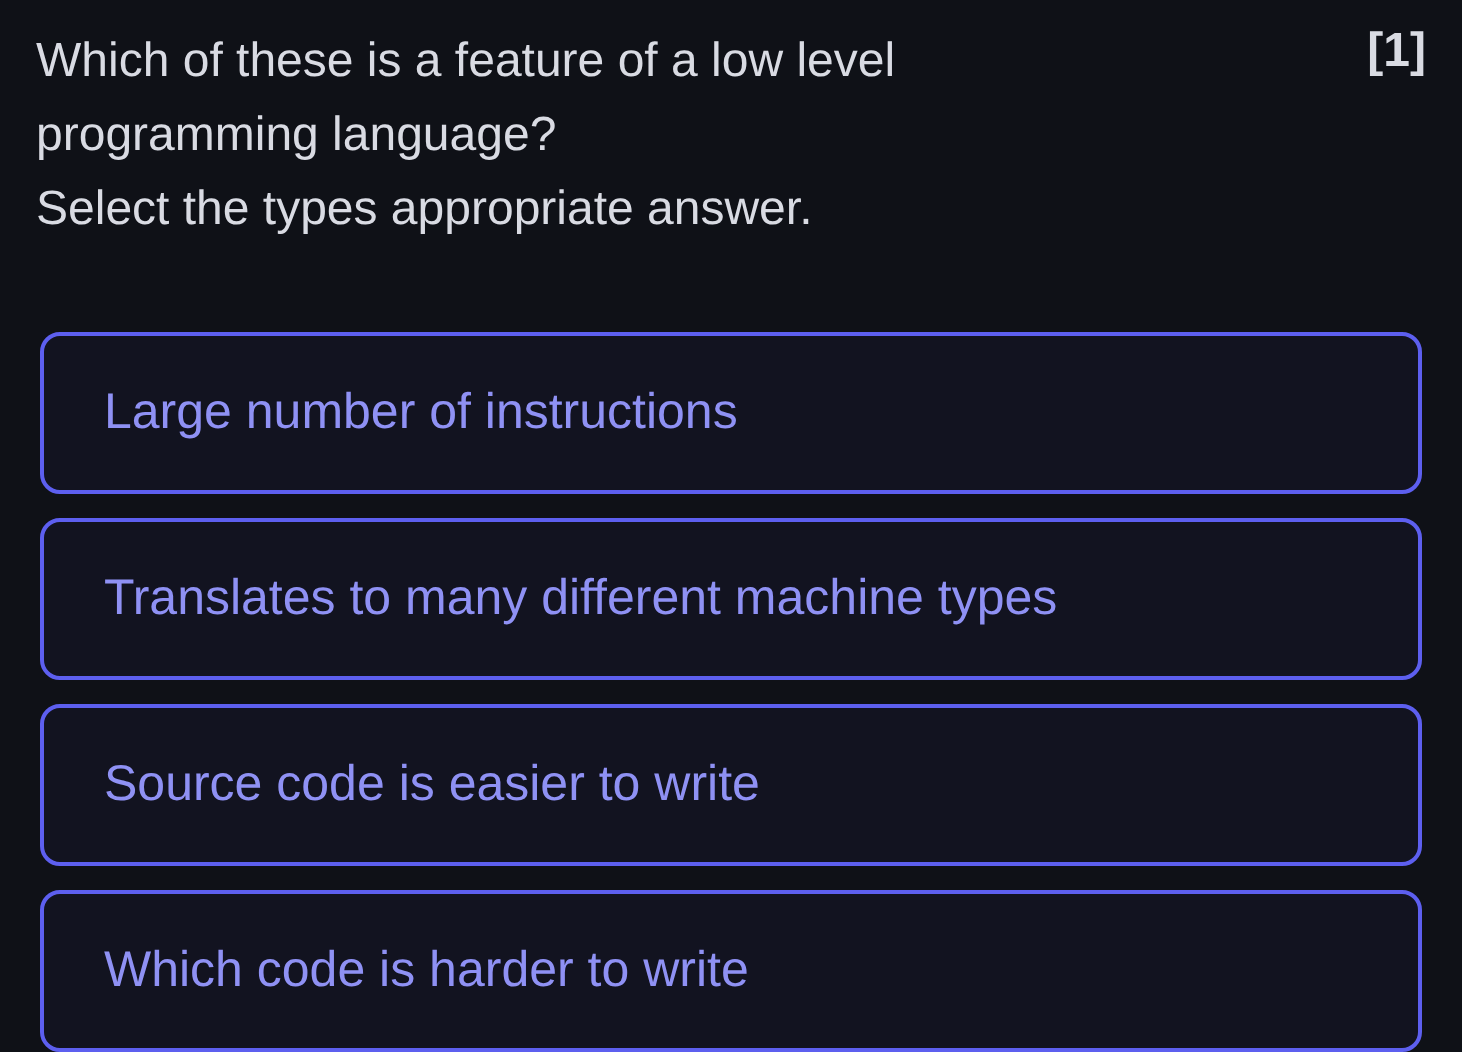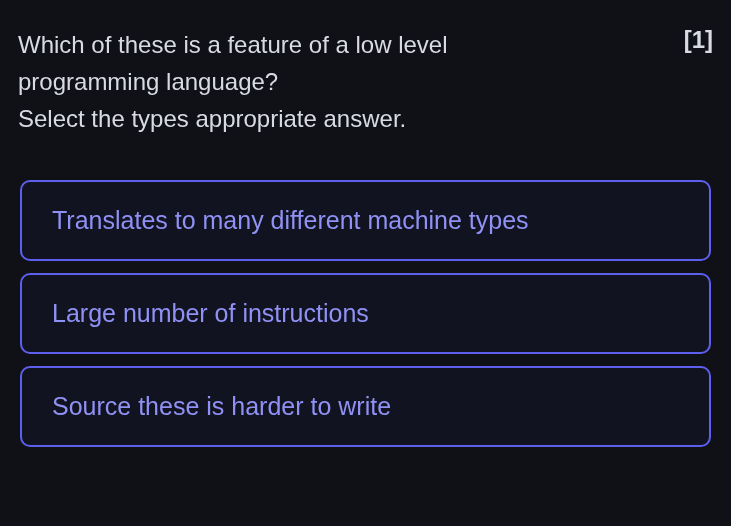--- a/index.html
+++ b/index.html
@@ -10,21 +10,21 @@
     html, body {
       width: 731px;
       height: 526px;
       background: #0f1117;
       font-family: -apple-system, BlinkMacSystemFont, "Segoe UI", Helvetica, Arial, sans-serif;
       overflow: hidden;
     }
     .container {
       width: 100%;
       height: 100%;
-      padding: 26px 18px;
+      padding: 12px 18px;
       position: relative;
     }
     .question-header {
       display: flex;
       align-items: flex-start;
       justify-content: space-between;
       margin-bottom: 42px;
     }
     .question-text {
       color: #d9dbe3;
@@ -68,27 +68,30 @@
     <div class="question-text">
       <span>Which of these is a feature of a low level programming language?</span><br>
       <span>Select the types appropriate answer.</span>
     </div>
     <div class="marks">[1]</div>
   </div>
 
   <div class="answers">
 
     <button class="answer-option">
+      <span>Large number of instructions</span>
+    </button>
+
+    <button class="answer-option">
       <span>Translates to many different machine types</span>
     </button>
 
     <button class="answer-option">
-      <span>Large number of instructions</span>
+      <span>Source code is easier to write</span>
     </button>
 
-
     <button class="answer-option">
-      <span>Source these is harder to write</span>
+      <span>Which code is harder to write</span>
     </button>
 
   </div>
 
 </div>
 
 </body></html>

